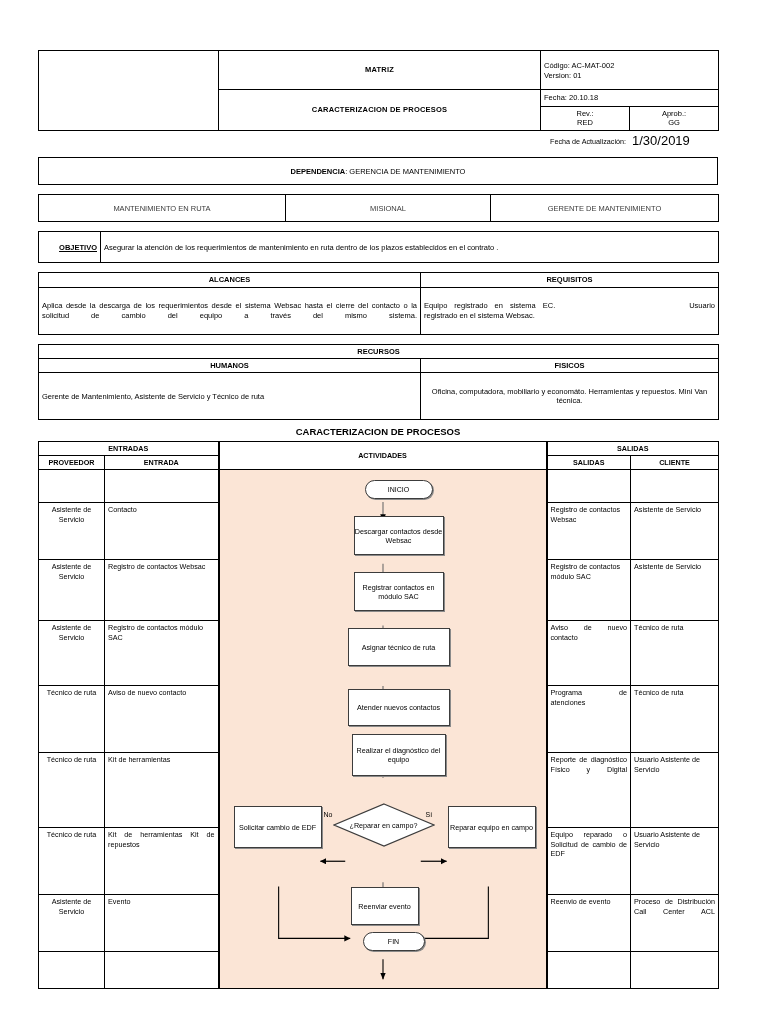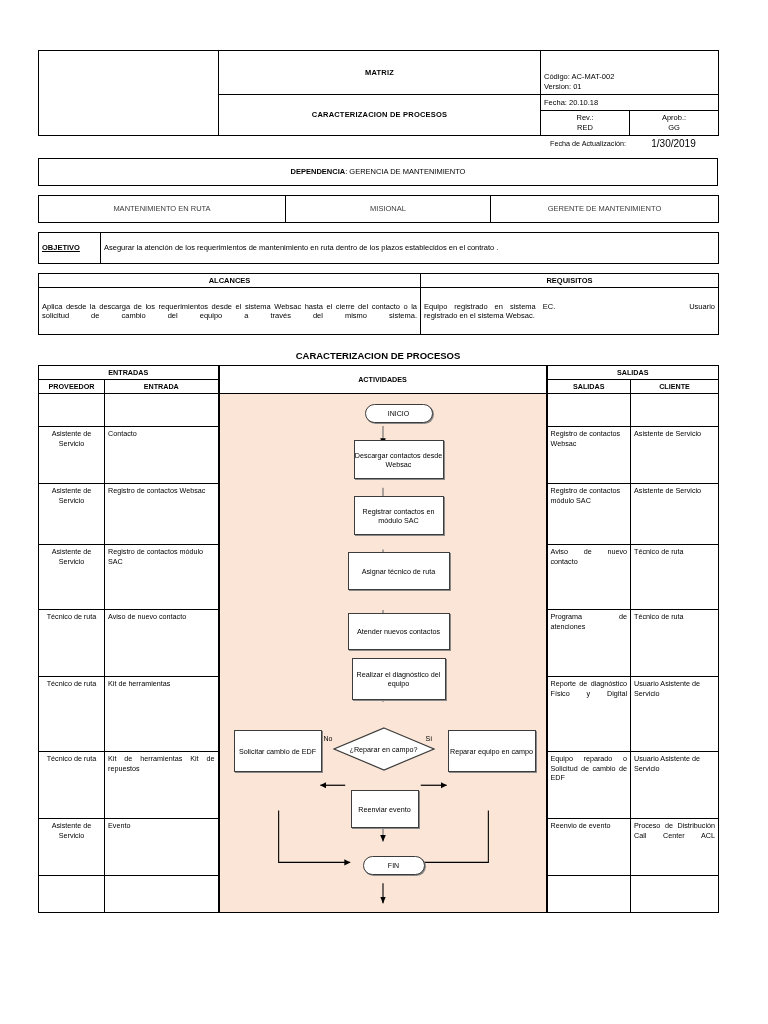--- a/index.html
+++ b/index.html
@@ -65,21 +65,21 @@
     padding: 2px;
   }
   .cellc {
     text-align: center;
     font-size: 7.2px;
     padding: 6px 2px;
     color: #3a3a3a;
   }
 
   .obj-label {
-    text-align: left;
+    text-align: right;
     font-weight: bold;
     font-size: 8.5px;
     width: 60px;
     text-decoration: underline;
   }
   .obj-text {
     text-align: left;
     font-size: 7.2px;
     padding: 6px 4px;
   }
@@ -218,21 +218,21 @@
     <colgroup>
       <col style="width:180px">
       <col style="width:322px">
       <col style="width:89px">
       <col style="width:89px">
     </colgroup>
     <tbody>
         <tr>
       <td rowspan="3"></td>
       <td class="hdr-title" style="height:34px">MATRIZ</td>
-      <td colspan="2" class="small-l" style="vertical-align:top;padding-top:21px">
+      <td colspan="2" class="small-l" style="vertical-align:top;padding-top:10px">
         <div class="rowline">Código: AC-MAT-002</div>
         <div class="rowline">Version: 01</div>
       </td>
     </tr>
     <tr>
       <td rowspan="2" class="hdr-title" style="height:36px">CARACTERIZACION DE PROCESOS</td>
       <td colspan="2" class="small-l" style="height:11px">Fecha: 20.10.18</td>
     </tr>
     <tr>
       <td class="small-c">
@@ -250,21 +250,21 @@
   <table class="grid" style="border-collapse:collapse;margin-top:0">
     <colgroup>
       <col style="width:502px">
       <col style="width:89px">
       <col style="width:89px">
     </colgroup>
     <tbody>
         <tr>
       <td style="border:none"></td>
       <td style="border:none;text-align:right;font-size:7.2px">Fecha de Actualización:</td>
-      <td style="border:none;text-align:center;font-size:10px">1/30/2019</td>
+      <td style="border:none;text-align:left;font-size:13px">1/30/2019</td>
     </tr>
   </tbody>
     </table>
 
   <div class="gap-sm"></div>
 
   <table class="grid">
     <tbody>
         <tr>
       <td class="dep" style="height:22px">
@@ -330,20 +330,31 @@
     </table>
 
   <div class="gap"></div>
 
   <table class="grid">
     <colgroup>
       <col style="width:382px">
       <col style="width:298px">
     </colgroup>
     <tbody>
+        <tr>
+      <td colspan="2" class="colhead">RECURSOS</td>
+    </tr>
+    <tr>
+      <td class="colhead">HUMANOS</td>
+      <td class="colhead">FISICOS</td>
+    </tr>
+    <tr>
+      <td class="left-pad" style="height:42px">Gerente de Mantenimiento, Asistente de Servicio y Técnico de ruta</td>
+      <td class="ctr-multi">Oficina, computadora, mobiliario y economáto.   Herramientas y repuestos. Mini Van técnica.</td>
+    </tr>
   </tbody>
     </table>
 
   <div class="section-title">CARACTERIZACION DE PROCESOS</div>
 
   <table class="flow">
     <colgroup>
       <col style="width:66px">
       <col style="width:114px">
       <col style="width:328px">
@@ -437,21 +448,21 @@
           <div class="edge-label" style="left:206px;top:341px;">Sí</div>
 
           <div class="node" style="left:14px;top:336px;width:88px;height:42px;">
             <span>Solicitar cambio de EDF</span>
           </div>
 
           <div class="node" style="left:228px;top:336px;width:88px;height:42px;">
             <span>Reparar equipo en campo</span>
           </div>
 
-          <div class="node" style="left:131px;top:396px;width:68px;height:38px;">
+          <div class="node" style="left:131px;top:417px;width:68px;height:38px;">
             <span>Reenviar evento</span>
           </div>
 
           <div class="node term" style="left:143px;top:462px;width:62px;height:19px;">
             <span>FIN</span>
           </div>
 
         </div>
       </td>
       <td class="io-left"></td>

